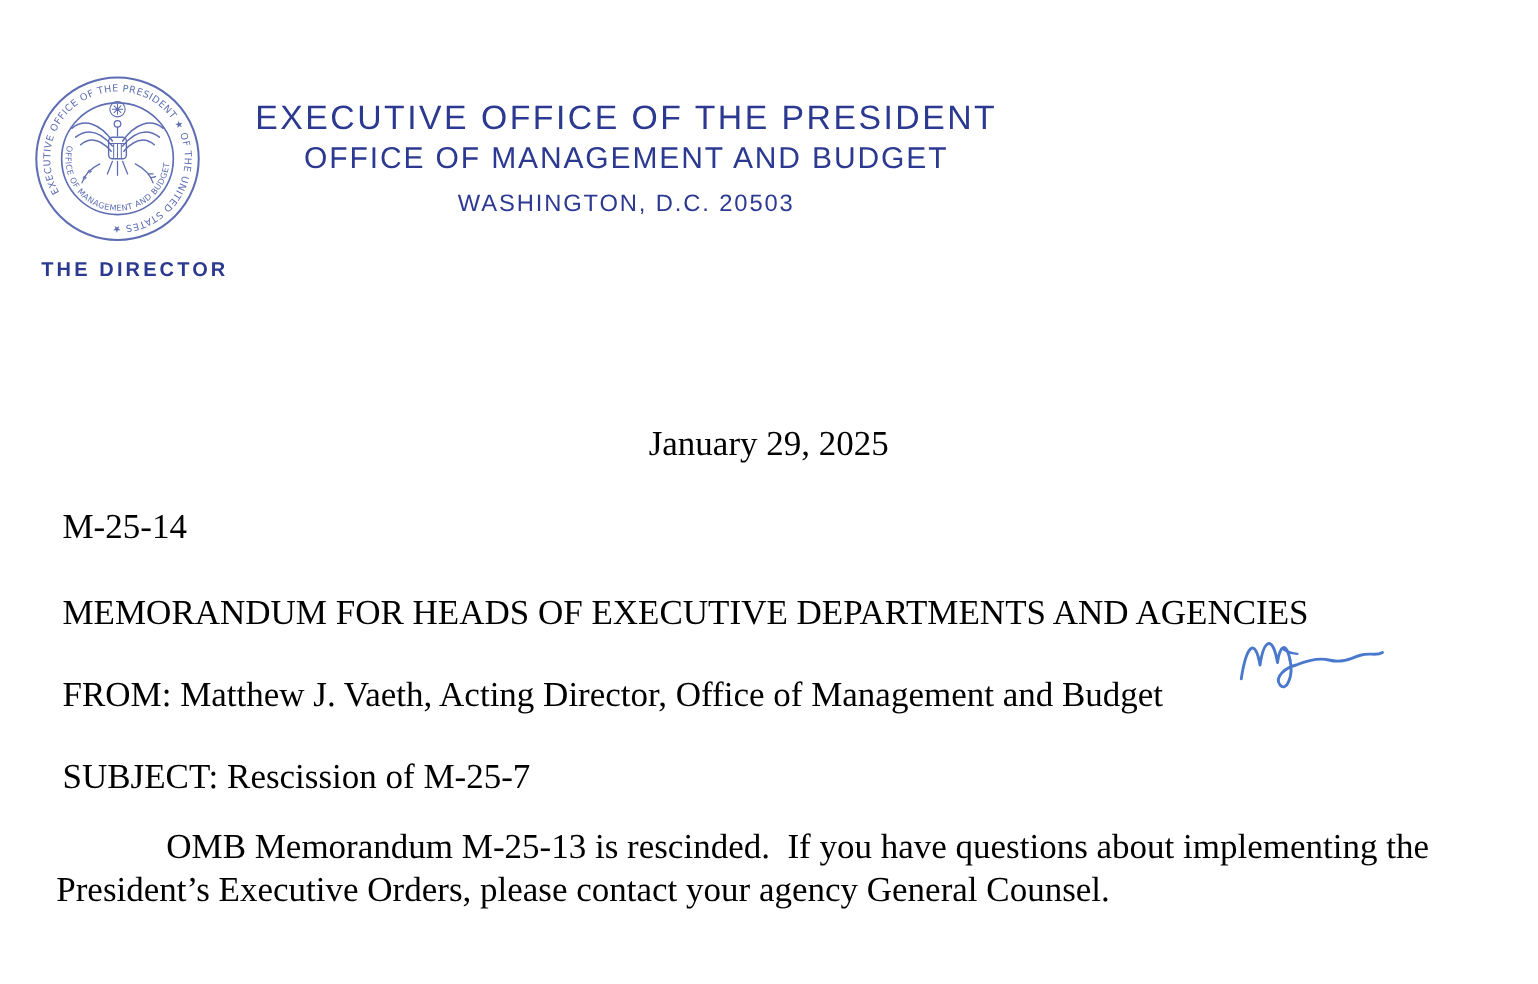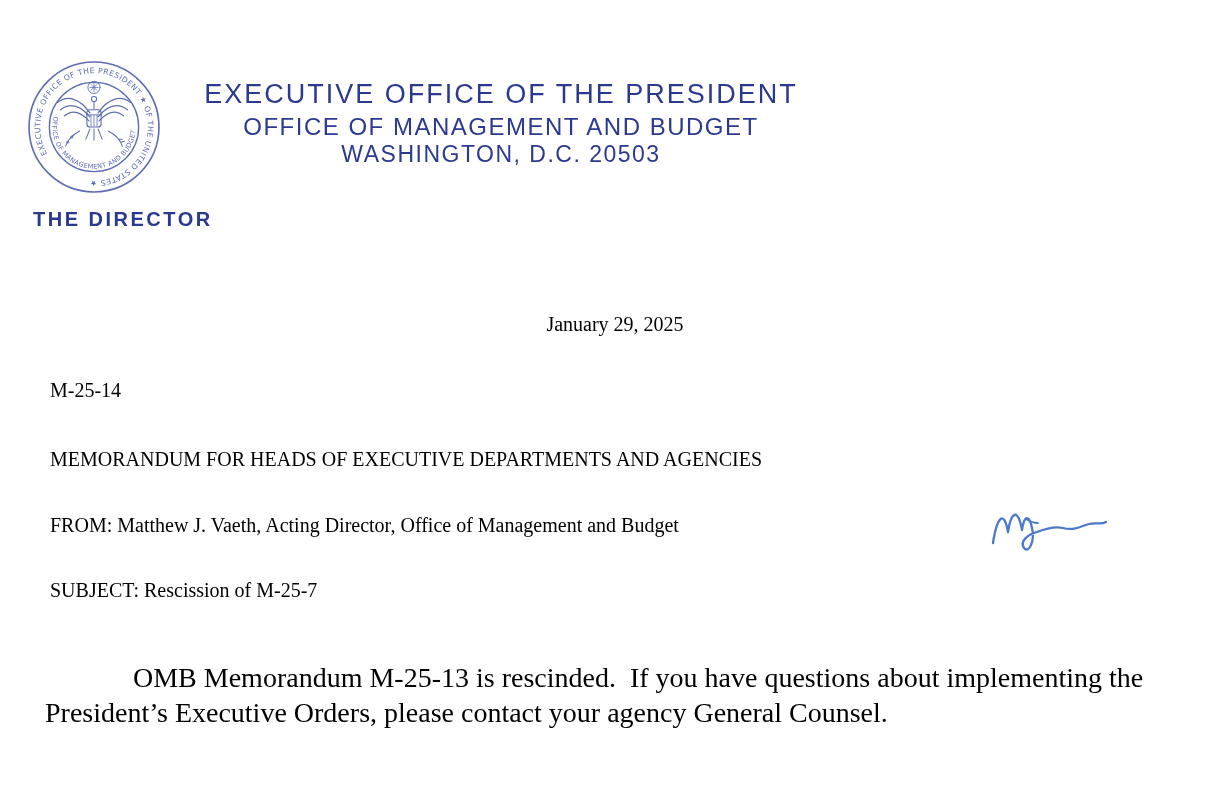--- a/index.html
+++ b/index.html
@@ -8,35 +8,36 @@
     font-family:"Liberation Serif", serif; color:#000; overflow:hidden;
   }
 
   
   .letterhead {
     position:absolute; left:0; top:78px; width:1002px; text-align:center;
     color:#2B3990; font-family:"Liberation Sans", sans-serif;
   }
   .lh1 { font-size:27px; letter-spacing:2px;  line-height:32px; font-weight:500; }
   .lh2 { font-size:24px; letter-spacing:1.5px; line-height:29px; margin-top:2px; }
-  .lh3 { font-size:23px; letter-spacing:1.5px; line-height:24px; margin-top:1px; }
+  .lh3 { font-size:19px; letter-spacing:1.5px; line-height:24px; margin-top:11px; }
 
   .seal { position:absolute; left:27px; top:60px; width:134px; height:134px; }
   .seal svg { width:100%; height:100%; }
 
   .director {
     position:absolute; left:33px; top:208px;
     font-family:"Liberation Sans", sans-serif; font-weight:700;
-    font-size:20px; letter-spacing:2.5px; color:#2B3990;
+    font-size:16px; letter-spacing:2.5px; color:#2B3990;
   }
 
   
   .bodyline {
-    position:absolute; left:50px; font-size:20px; line-height:35px; color:#000;
+    position:absolute; left:50px; font-size:28px; line-height:35px; color:#000;
     white-space:nowrap;
+    margin-top:31px;
   }
   .date-line { left:0; width:1230px; text-align:center; top:307px; }
   .memo-number    { top:373px; }
   .memorandum-line{ top:442px; }
   .from-line      { top:508px; }
   .subject-line   { top:573px; }
 
   .para {
     position:absolute; left:45px; top:660px; width:1134px;
     font-size:28px; line-height:35px; color:#000;

